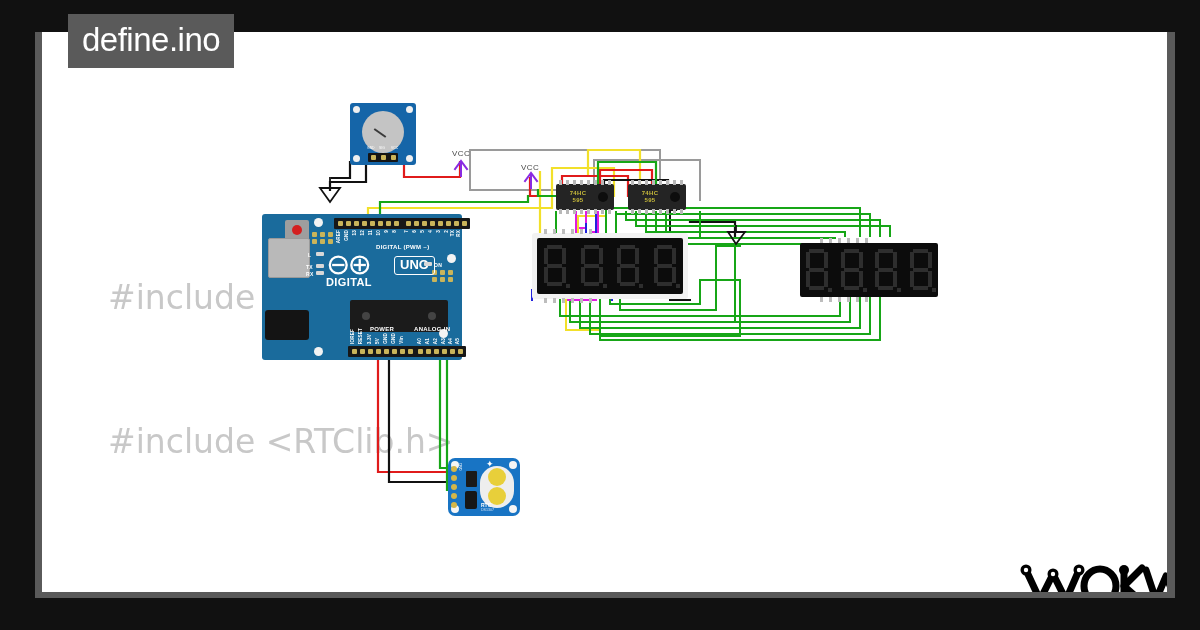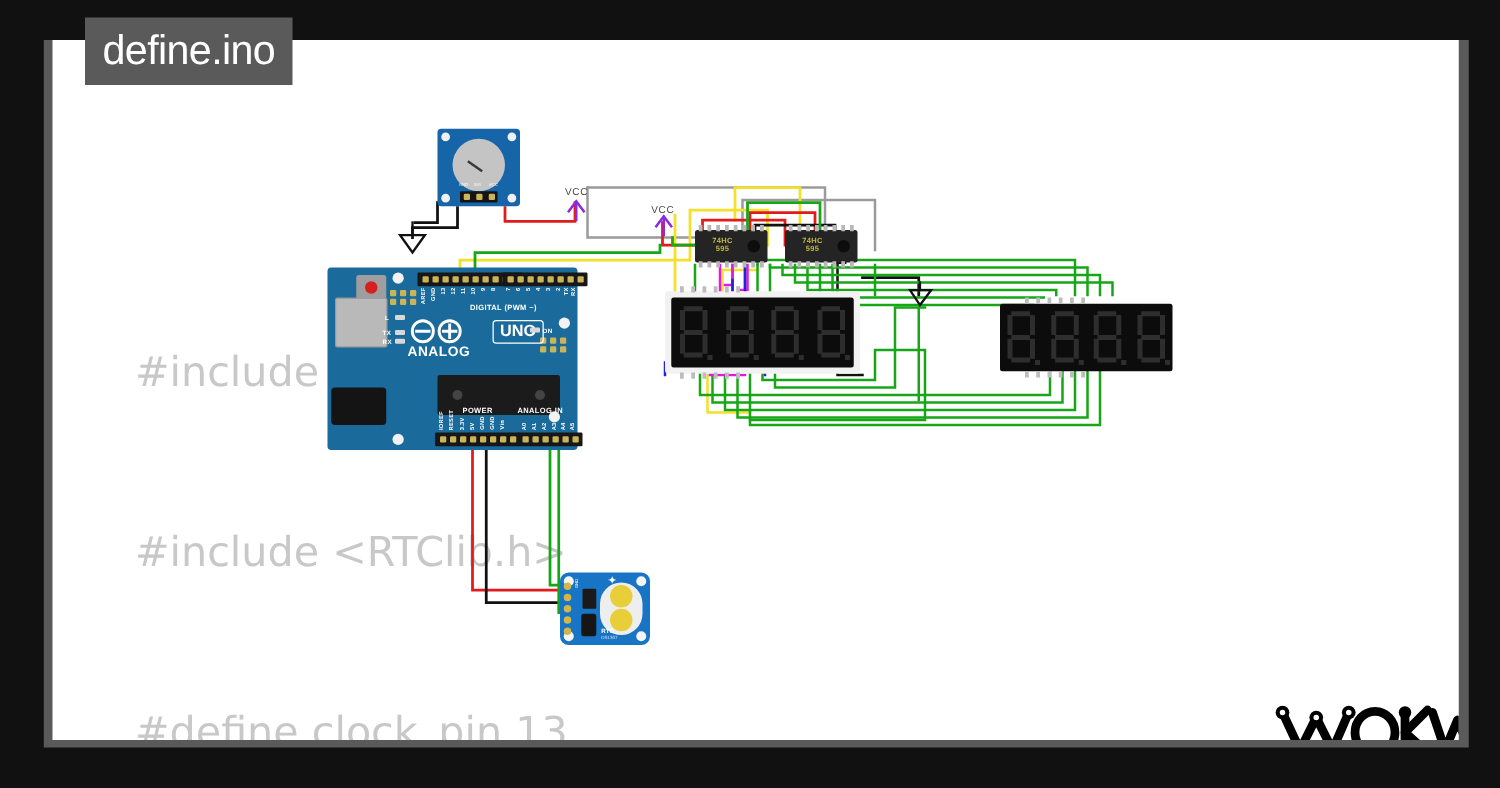--- a/index.html
+++ b/index.html
@@ -228,21 +228,20 @@
 
 <div id="root">
 
   <div id="canvas-frame"></div>
 
   <div id="canvas-white">
 
     <div id="code-layer">
       <div class="code-line">#include &lt;Wire.h&gt;</div>
       <div class="code-line">#include &lt;RTClib.h&gt;</div>
-      <div class="code-line">#define clock_pin 13</div>
       
       
       
       
       
       
       
     </div>
 
     <div id="wokwi-logo">
@@ -456,21 +455,21 @@
       <svg id="ard-logo" viewBox="0 0 60 28">
         <g fill="none" stroke="#ffffff" stroke-width="3">
           <circle cx="16" cy="14" r="11"></circle>
           <circle cx="44" cy="14" r="11"></circle>
           <path d="M8 14 L24 14"></path>
           <path d="M36 14 L52 14"></path>
           <path d="M44 6 L44 22"></path>
         </g>
       </svg>
       <div id="ard-uno">UNO</div>
-      <div id="ard-arduino">ANALOG</div>
+      <div id="ard-arduino">DIGITAL</div>
       <div class="ard-txt" style="left:172px; top:48px;">ON</div>
       <div class="ard-txt" style="left:46px; top:38px;">L</div>
       <div class="ard-txt" style="left:44px; top:50px;">TX</div>
       <div class="ard-txt" style="left:44px; top:57px;">RX</div>
       <div class="ledrow" style="left:54px; top:38px;"></div>
       <div class="ledrow" style="left:54px; top:50px;"></div>
       <div class="ledrow" style="left:54px; top:57px;"></div>
       <div class="ledrow" style="left:162px; top:48px;"></div>
 
       <div class="hdr" style="left:86px; bottom:3px; height:11px; padding:0 2px;">

